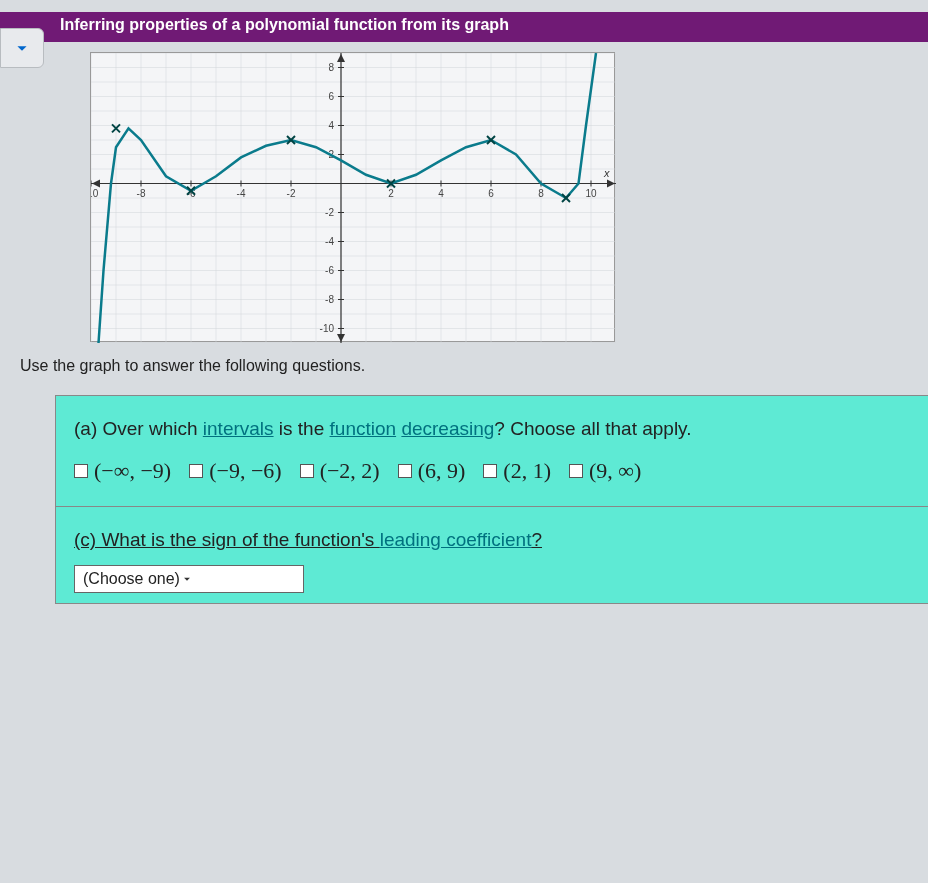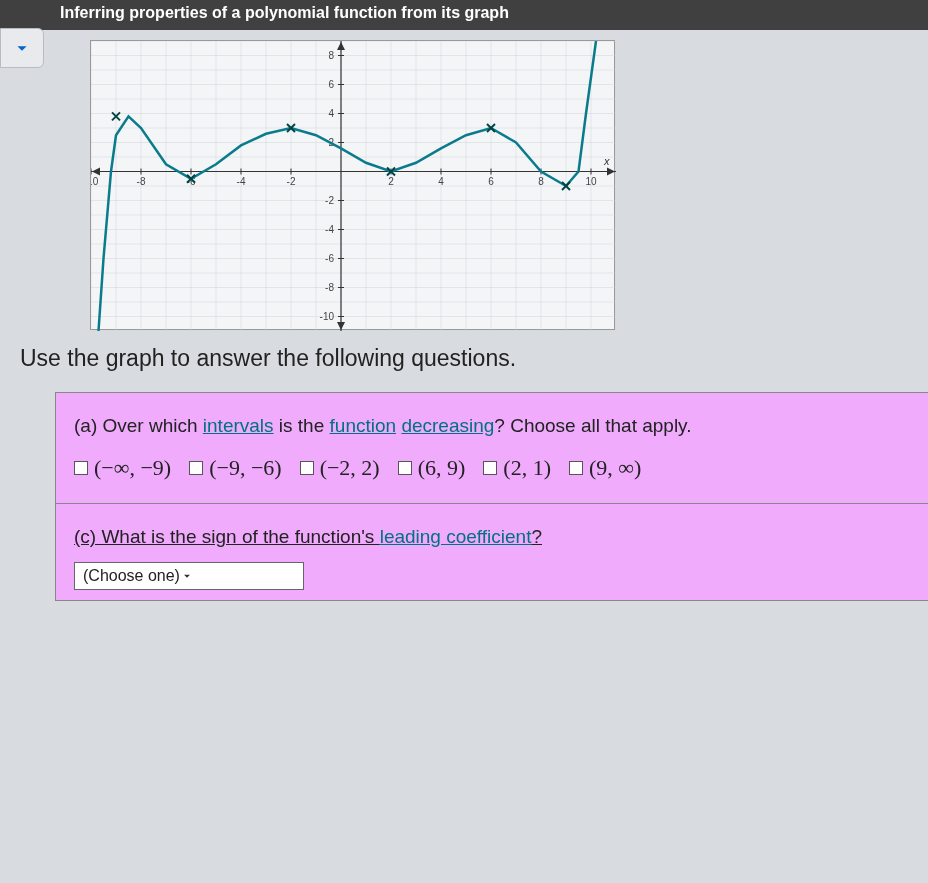--- a/index.html
+++ b/index.html
@@ -5,25 +5,26 @@
     * { box-sizing: border-box; margin: 0; padding: 0; }
     body {
       font-family: Verdana, Arial, sans-serif;
       background: #d8dce0;
       width: 928px;
       height: 883px;
       position: relative;
       overflow: hidden;
     }
     .header {
-      background: #404040;
+      background: #701a75;
       color: white;
       padding: 4px 10px 8px 60px;
       font-size: 16px;
       font-weight: 600;
+      margin-top: 12px;
     }
     .collapse-btn {
       position: absolute;
       left: 0;
       top: 28px;
       width: 44px;
       height: 40px;
       background: #e8eaed;
       border: 1px solid #b8bcc0;
       border-radius: 0 6px 6px 0;
@@ -36,26 +37,26 @@
     .graph-container {
       margin: 10px 0 15px 90px;
       width: 525px;
       height: 290px;
       background: #f4f5f7;
       border: 1px solid #999;
       position: relative;
     }
     .instruction {
       margin: 10px 20px 20px 20px;
-      font-size: 23px;
+      font-size: 16px;
       color: #222;
     }
     .questions-box {
       margin: 12px 0 0 55px;
-      background: #f0abfc;
+      background: #5eead4;
       border: 1px solid #888;
       border-right: none;
     }
     .question {
       padding: 22px 18px;
       border-bottom: 1px solid #888;
       font-size: 19px;
       color: #222;
     }
     .question:last-child { border-bottom: none; padding-bottom: 10px; text-decoration: underline;}

